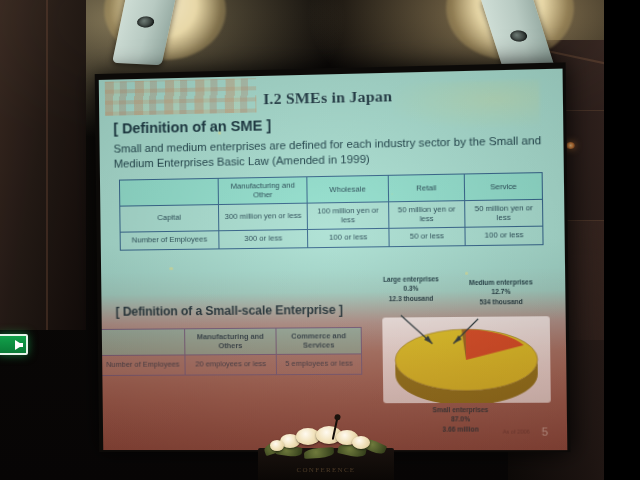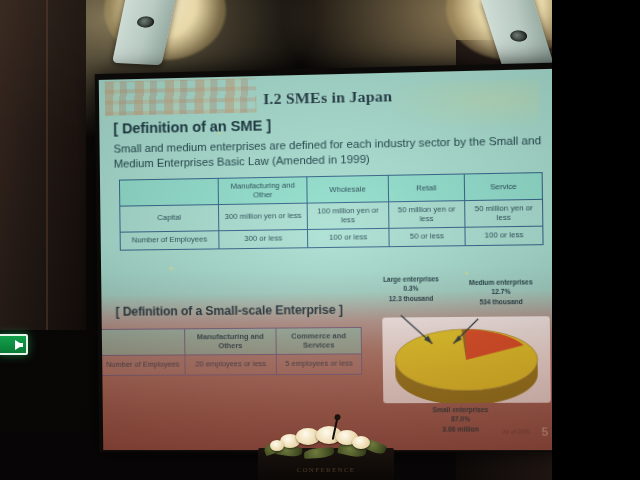--- a/index.html
+++ b/index.html
@@ -1,19 +1,19 @@
 <!DOCTYPE html>
 <html><head>
 <meta charset="utf-8">
 <title>Conference Projection Screen — SMEs in Japan</title>
 <style>
   html,body{margin:0;padding:0;background:#000;}
   *{box-sizing:border-box;}
   #scene{
-    position:relative;width:552px;height:480px;overflow:hidden;
+    position:relative;width:604px;height:480px;overflow:hidden;
     background:#7dd3fc;
     font-family:"Liberation Sans", sans-serif;
   }
 
   
   .room-dark{
     position:absolute;inset:0;
     background:
       radial-gradient(ellipse 60% 40% at 20% 4%, rgba(225,205,150,.55), rgba(0,0,0,0) 62%),
       radial-gradient(ellipse 55% 38% at 85% 3%, rgba(230,200,140,.6), rgba(0,0,0,0) 62%),

